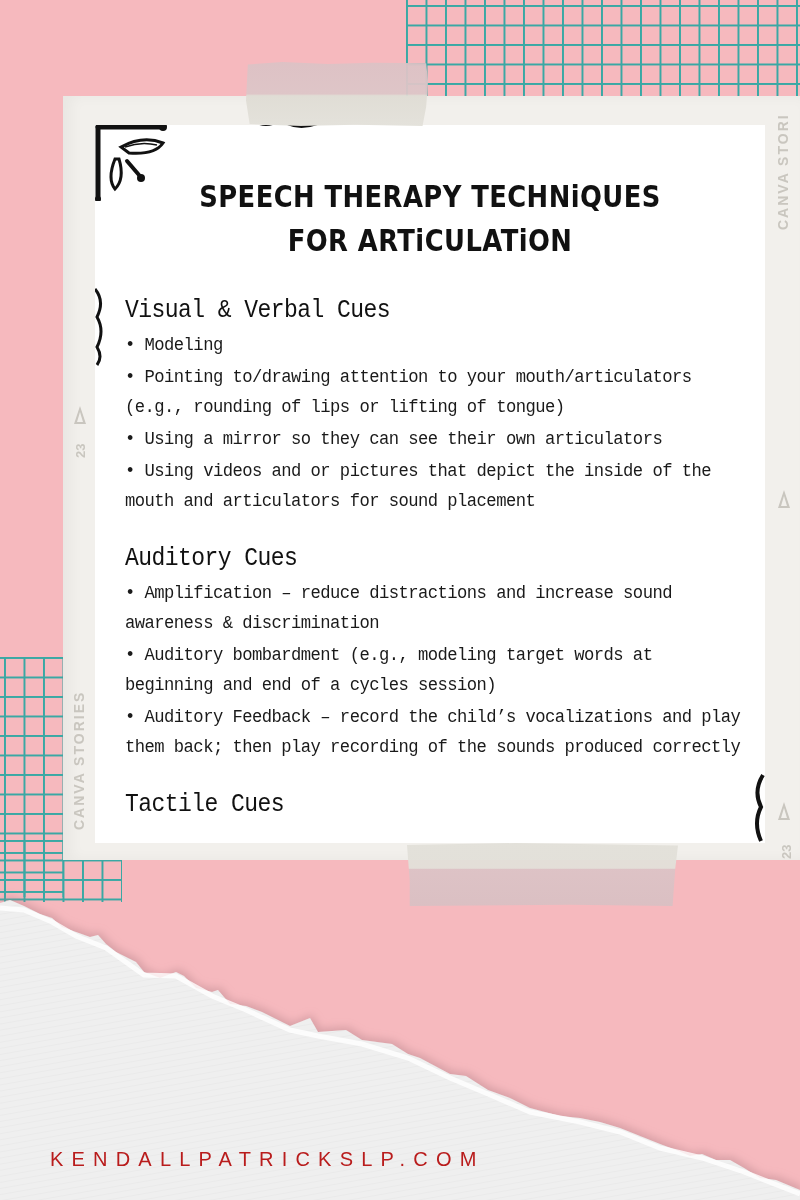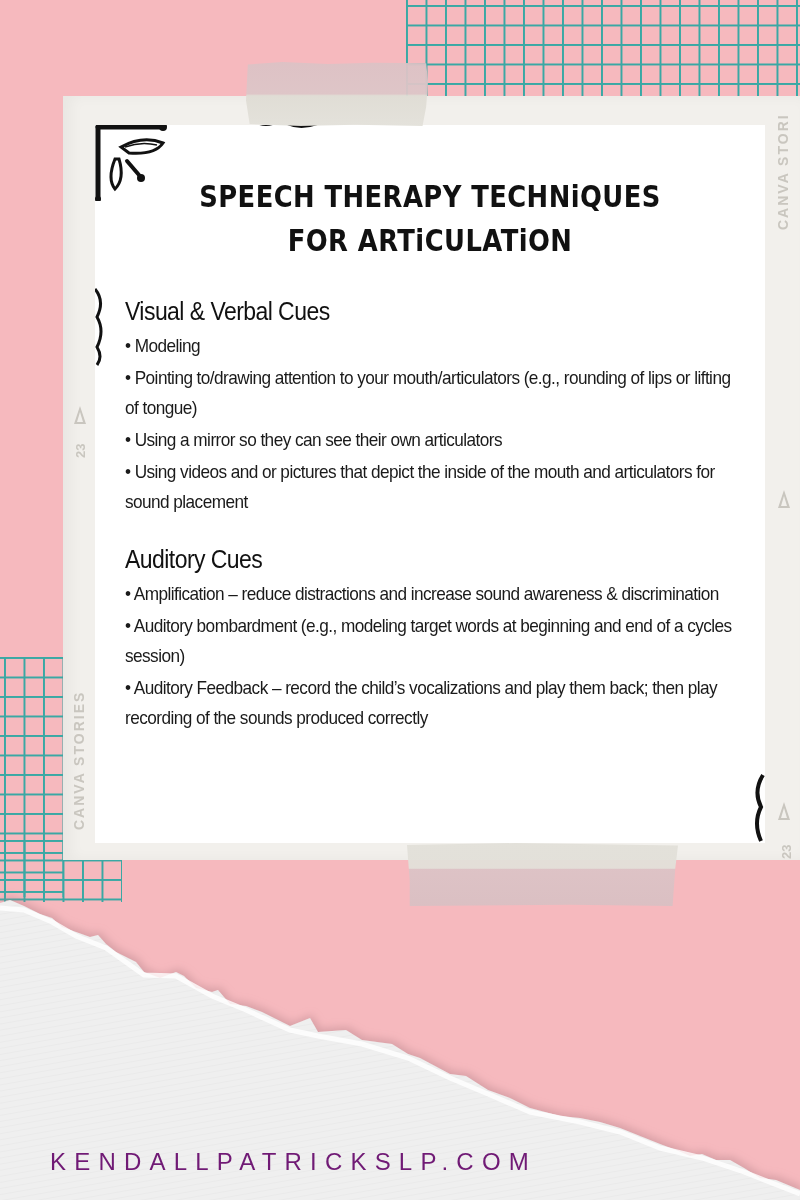--- a/index.html
+++ b/index.html
@@ -85,21 +85,21 @@
     font-size: 30px;
     line-height: 44px;
     color: #111;
     letter-spacing: 0.5px;
     transform: scaleX(0.86);
   }
   .content {
     position: absolute;
     left: 30px; top: 168px;
     width: 620px;
-    font-family: Liberation Sans, sans-serif;
+    font-family: Liberation Mono, monospace;
     color: #1a1a1a;
   }
   .section-heading {
     font-size: 25px;
     line-height: 36px;
     letter-spacing: -0.6px;
     color: #111;
     font-weight: normal;
     margin-bottom: 2px;
     transform: scaleX(0.92);
@@ -137,23 +137,23 @@
 
   .torn {
     position: absolute;
     left: 0; top: 0; width: 800px; height: 1200px;
     pointer-events: none;
   }
   .url {
     position: absolute;
     left: 50px; top: 1148px;
     font-family: "Liberation Sans", sans-serif;
-    font-size: 24px;
+    font-size: 20px;
     letter-spacing: 8.2px;
-    color: #701a75;
+    color: #b91c1c;
     font-weight: normal;
   }
 </style>
 </head>
 <body>
 
 <div class="grid grid-top"></div>
 <div class="grid grid-left"></div>
 <div class="grid grid-left-bottom"></div>
 
@@ -202,20 +202,23 @@
       <p class="item">• Pointing to/drawing attention to your mouth/articulators (e.g., rounding of lips or lifting of tongue)</p>
       <p class="item">• Using a mirror so they can see their own articulators</p>
       <p class="item">• Using videos and or pictures that depict the inside of the mouth and articulators for sound placement</p>
     </div>
     <div class="section s2">
       <h2 class="section-heading">Auditory Cues</h2>
       <p class="item">• Amplification – reduce distractions and increase sound awareness &amp; discrimination</p>
       <p class="item">• Auditory bombardment (e.g., modeling target words at beginning and end of a cycles session)</p>
       <p class="item">• Auditory Feedback – record the child’s vocalizations and play them back; then play recording of the sounds produced correctly</p>
     </div>
+    <div class="section">
+      <h2 class="section-heading">Tactile Cues</h2>
+    </div>
   </div>
 </div>
 
 <div class="tape tape-top"></div>
 <div class="tape tape-bottom"></div>
 
 <svg class="torn" viewBox="0 0 800 1200">
   <defs>
     <filter id="shadow" x="-10%" y="-10%" width="120%" height="130%">
       <feDropShadow dx="2" dy="-3" stdDeviation="4" flood-color="#b07e84" flood-opacity="0.45"></feDropShadow>

